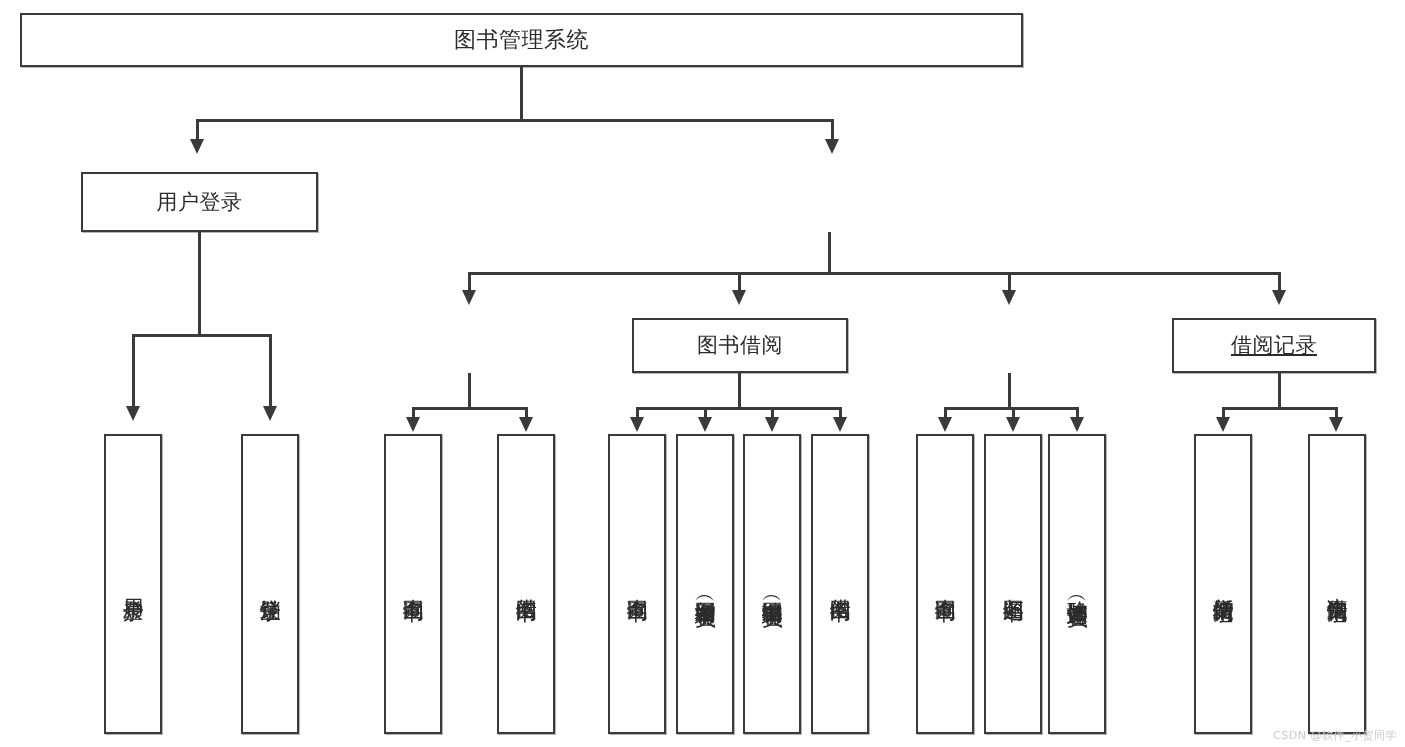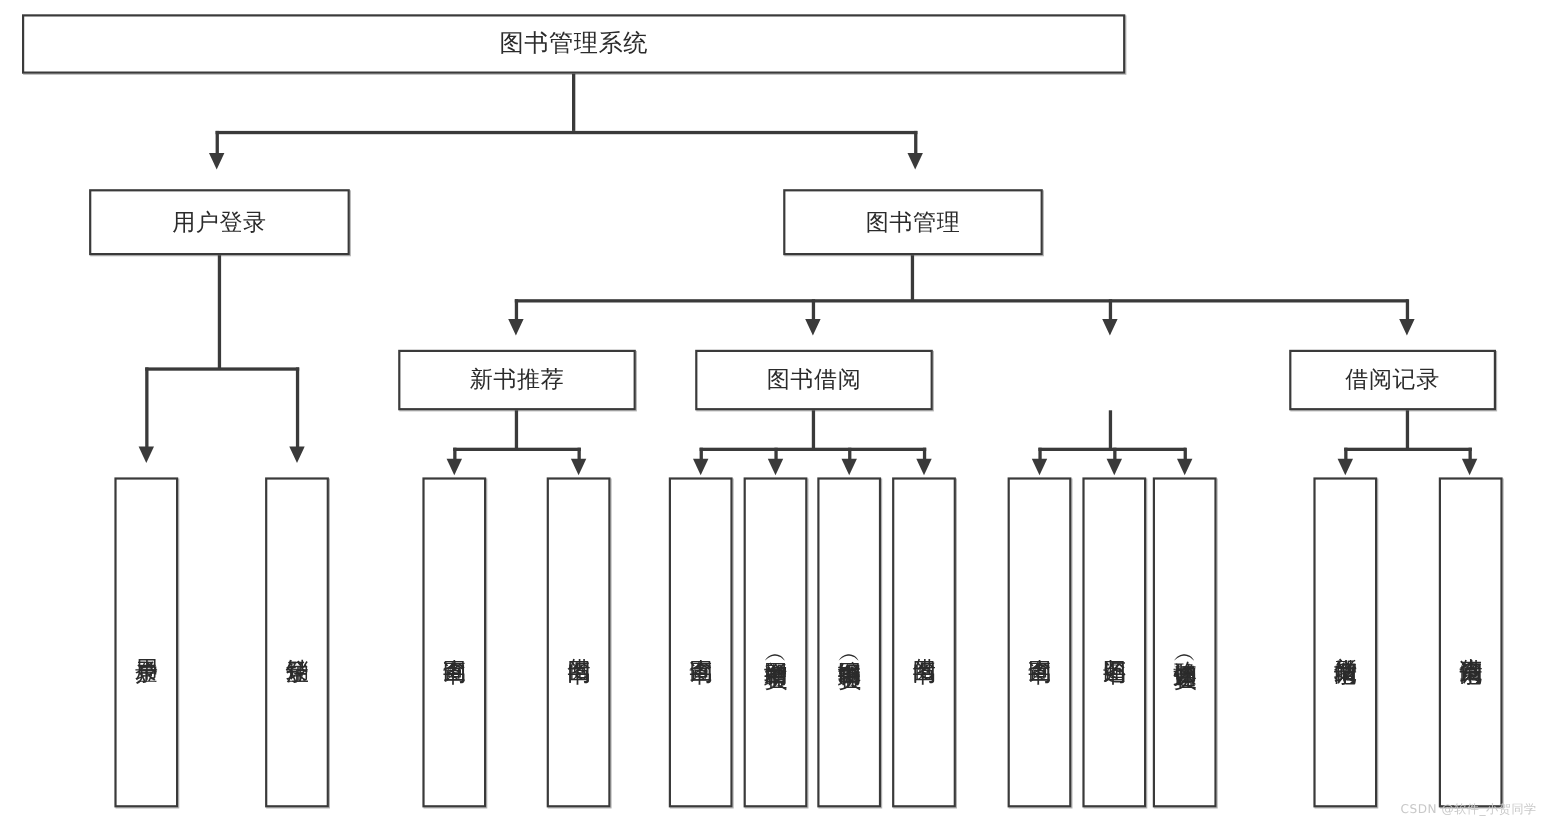--- a/index.html
+++ b/index.html
@@ -102,49 +102,43 @@
 
   <div class="ln v" style="left:196px;top:119px;height:22px;"></div>
   <div class="arw" style="left:190px;top:139px;"></div>
   <div class="ln v" style="left:831px;top:119px;height:22px;"></div>
   <div class="arw" style="left:825px;top:139px;"></div>
 
   <div class="node h" style="left:81px;top:172px;width:237px;height:60px;">
     <span class="lbl">用户登录</span>
   </div>
 
-  <div class="node h" style="left:712px;top:172px;width:236px;height:60px;">
-    <span class="lbl">图书管理</span>
-  </div>
 
   <div class="ln v" style="left:198px;top:232px;height:104px;"></div>
   <div class="ln h" style="left:132px;top:334px;width:140px;height:3px;"></div>
   <div class="ln v" style="left:132px;top:334px;height:74px;"></div>
   <div class="arw" style="left:126px;top:406px;"></div>
   <div class="ln v" style="left:269px;top:334px;height:74px;"></div>
   <div class="arw" style="left:263px;top:406px;"></div>
 
   <div class="ln v" style="left:828px;top:232px;height:42px;"></div>
   <div class="ln h" style="left:468px;top:272px;width:812px;height:3px;"></div>
   <div class="ln v" style="left:468px;top:272px;height:20px;"></div>
   <div class="arw" style="left:462px;top:290px;"></div>
   <div class="ln v" style="left:738px;top:272px;height:20px;"></div>
   <div class="arw" style="left:732px;top:290px;"></div>
   <div class="ln v" style="left:1008px;top:272px;height:20px;"></div>
   <div class="arw" style="left:1002px;top:290px;"></div>
   <div class="ln v" style="left:1278px;top:272px;height:20px;"></div>
   <div class="arw" style="left:1272px;top:290px;"></div>
 
-  <div class="node h" style="left:362px;top:318px;width:216px;height:55px;">
-    <span class="lbl">新书推荐</span>
-  </div>
   <div class="node h" style="left:632px;top:318px;width:216px;height:55px;">
     <span class="lbl">图书借阅</span>
   </div>
-  <div class="node h" style="left:1172px;top:318px;width:188px;height:55px;">
+  <div class="node h" style="left:1172px;top:318px;width:204px;height:55px;text-decoration:underline;">
     <span class="lbl">借阅记录</span>
   </div>
 
   <div class="ln v" style="left:468px;top:373px;height:36px;"></div>
   <div class="ln h" style="left:412px;top:407px;width:116px;height:3px;"></div>
   <div class="ln v" style="left:412px;top:407px;height:12px;"></div>
   <div class="arw" style="left:406px;top:417px;"></div>
   <div class="ln v" style="left:525px;top:407px;height:12px;"></div>
   <div class="arw" style="left:519px;top:417px;"></div>
 

